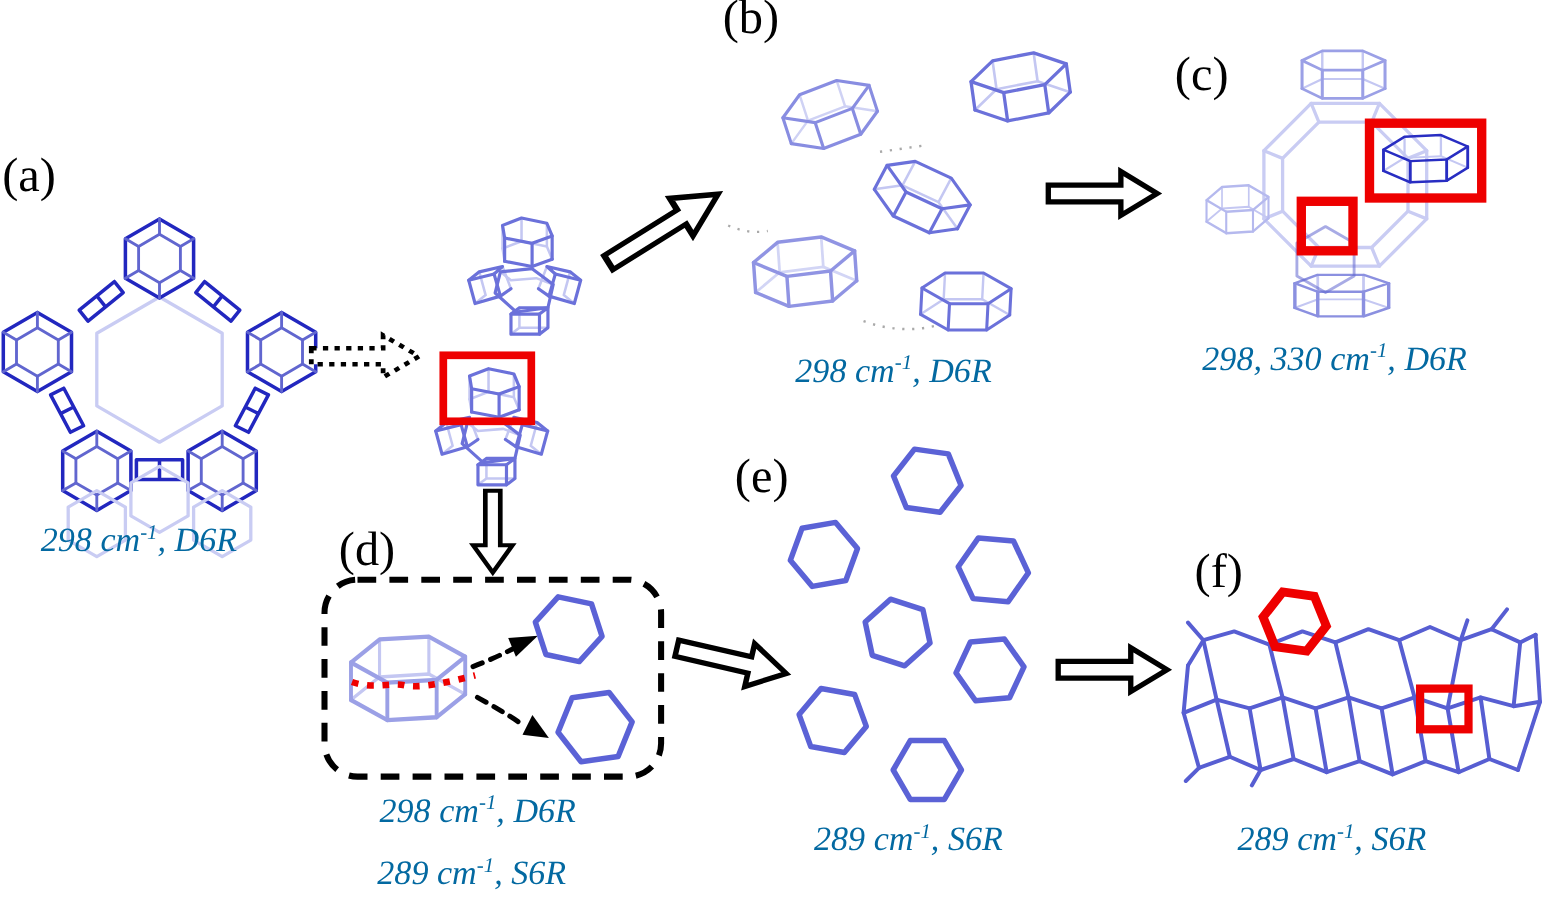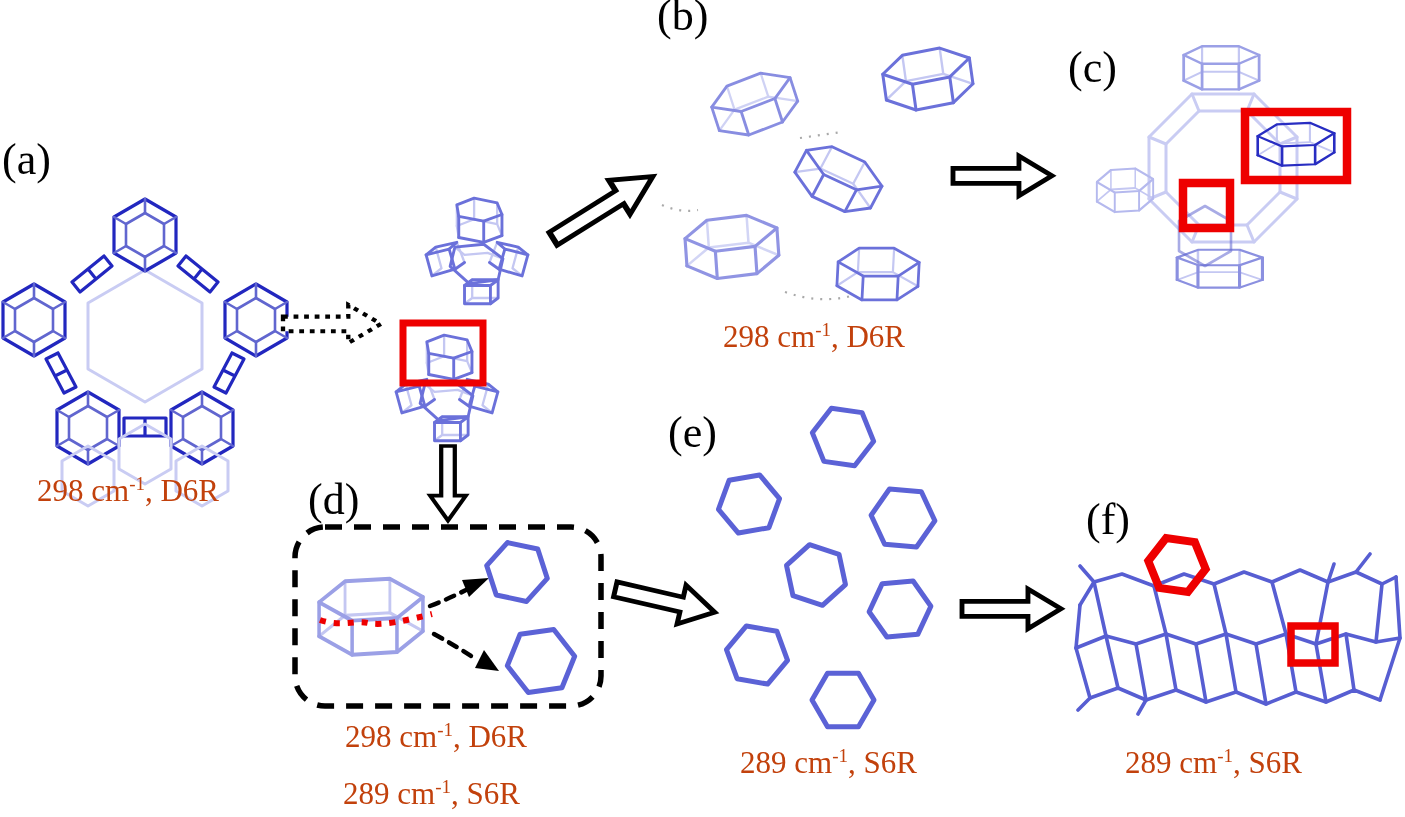--- a/index.html
+++ b/index.html
@@ -1,20 +1,20 @@
 <!DOCTYPE html>
 <html><head>
 <meta charset="utf-8">
 <style>
   html,body{margin:0;padding:0;background:#fff;}
   #canvas{position:relative;width:1405px;height:817px;background:#ffffff;overflow:hidden;
           font-family:"Liberation Serif",serif;color:#000;}
   #gfx{position:absolute;left:0;top:0;}
   .lbl{position:absolute;font-size:44px;line-height:1.08;color:#000;white-space:nowrap;}
-  .cap{position:absolute;font-size:31px;line-height:1.1;color:#c2410c;white-space:nowrap;}
+  .cap{position:absolute;font-size:31px;line-height:1.1;color:#0369a1;white-space:nowrap;font-style:italic;}
   .cap sup{font-size:19px;vertical-align:super;line-height:0;}
   
   .fr{stroke:currentColor;fill:none;stroke-width:3;stroke-linejoin:round;stroke-linecap:round;}
   .bk{stroke:#c4c7f2;fill:none;stroke-width:2.4;stroke-linejoin:round;stroke-linecap:round;}
   .ad{stroke:#2227bf;fill:none;stroke-width:3.2;stroke-linejoin:round;stroke-linecap:round;}
   .am{stroke:#6166cf;fill:none;stroke-width:2.6;stroke-linejoin:round;stroke-linecap:round;}
   .al{stroke:#c9ccf3;fill:none;stroke-width:3;stroke-linejoin:round;stroke-linecap:round;}
   .net{stroke:#575ed2;fill:none;stroke-width:3.6;stroke-linejoin:round;stroke-linecap:round;}
   .hex{stroke:#5b62d6;fill:none;stroke-width:5;stroke-linejoin:round;}
   .red{stroke:#ee0000;fill:none;}
@@ -250,20 +250,23 @@
   <div class="lbl" style="left:308px;top:476px">(d)</div>
   <div class="lbl" style="left:668px;top:409px">(e)</div>
   <div class="lbl" style="left:1086px;top:496px">(f)</div>
 
   <div class="cap" style="left:37px;top:474px">
     <span>298 cm</span><sup>-1</sup><span>, D6R</span>
   </div>
   <div class="cap" style="left:723px;top:320px">
     <span>298 cm</span><sup>-1</sup><span>, D6R</span>
   </div>
+  <div class="cap" style="left:1093px;top:309px">
+    <span>298, 330 cm</span><sup>-1</sup><span>, D6R</span>
+  </div>
   <div class="cap" style="left:345px;top:720px">
     <span>298 cm</span><sup>-1</sup><span>, D6R</span>
   </div>
   <div class="cap" style="left:343px;top:777px">
     <span>289 cm</span><sup>-1</sup><span>, S6R</span>
   </div>
   <div class="cap" style="left:740px;top:746px">
     <span>289 cm</span><sup>-1</sup><span>, S6R</span>
   </div>
   <div class="cap" style="left:1125px;top:746px">

